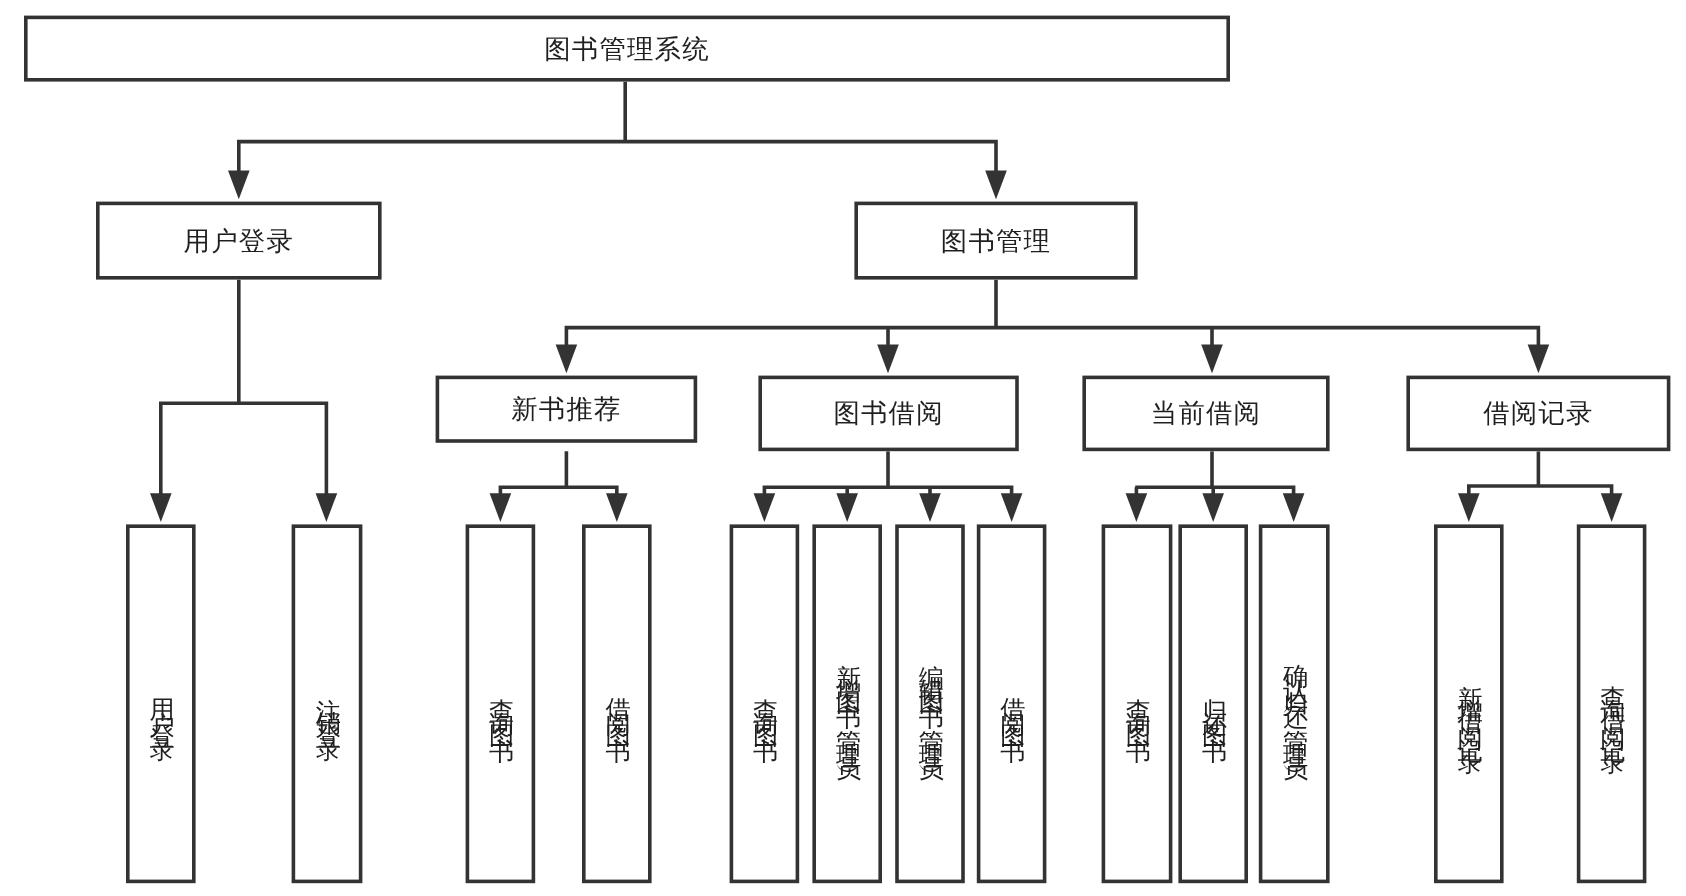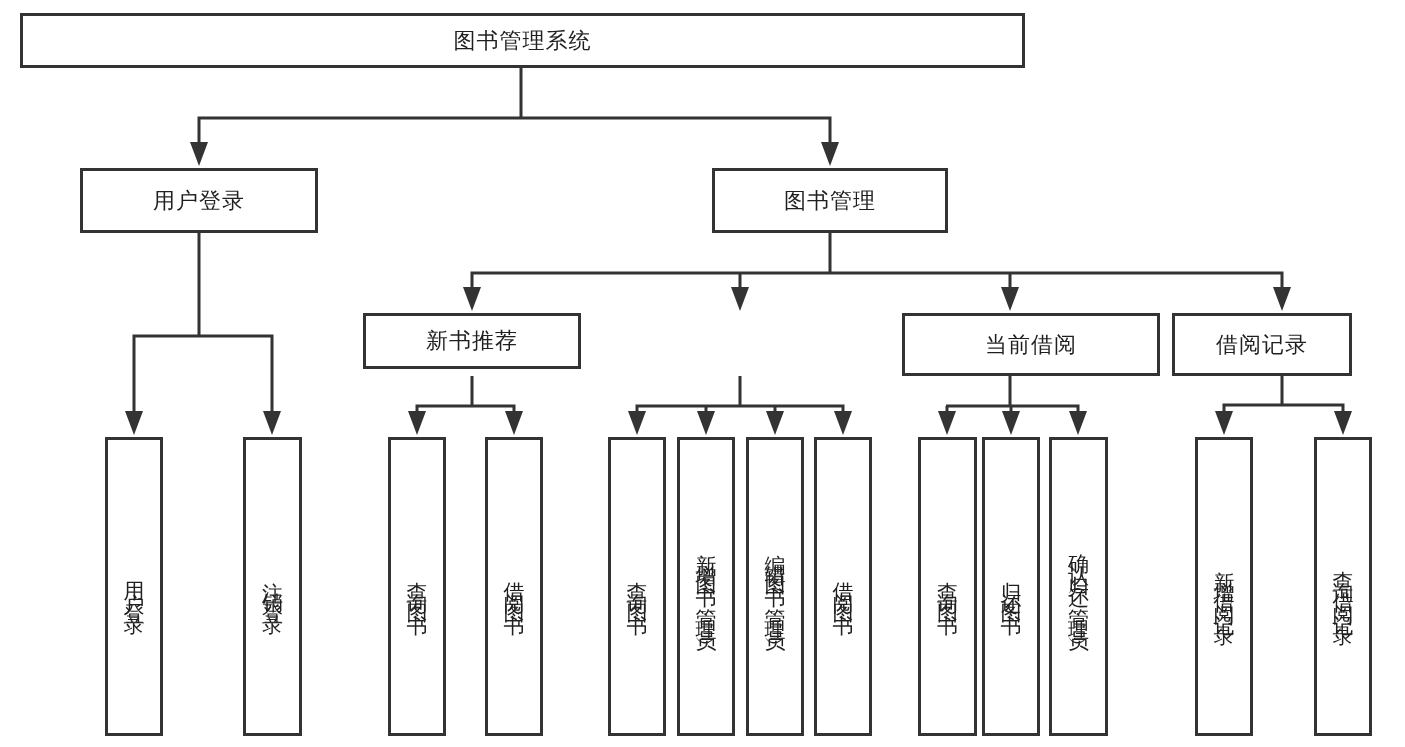--- a/index.html
+++ b/index.html
@@ -110,24 +110,27 @@
   <div class="node" style="left:80px; top:168px; width:238px; height:65px;">
     <span class="hlabel">用户登录</span>
   </div>
   <div class="node" style="left:712px; top:168px; width:236px; height:65px;">
     <span class="hlabel">图书管理</span>
   </div>
 
   <div class="node" style="left:363px; top:313px; width:218px; height:56px;">
     <span class="hlabel">新书推荐</span>
   </div>
-  <div class="node" style="left:902px; top:313px; width:258px; height:63px;">
+  <div class="node" style="left:632px; top:313px; width:217px; height:63px;">
+    <span class="hlabel">图书借阅</span>
+  </div>
+  <div class="node" style="left:902px; top:313px; width:206px; height:63px;">
     <span class="hlabel">当前借阅</span>
   </div>
-  <div class="node" style="left:1172px; top:313px; width:180px; height:63px;font-family:Liberation Serif, serif;">
+  <div class="node" style="left:1172px; top:313px; width:220px; height:63px;font-family:Liberation Serif, serif;">
     <span class="hlabel">借阅记录</span>
   </div>
 
   <div class="node leaf" style="left:105px; top:437px; width:58px; height:299px;">
     <span class="vlabel">用户登录</span>
   </div>
   <div class="node leaf" style="left:243px; top:437px; width:59px; height:299px;">
     <span class="vlabel">注销登录</span>
   </div>
 

